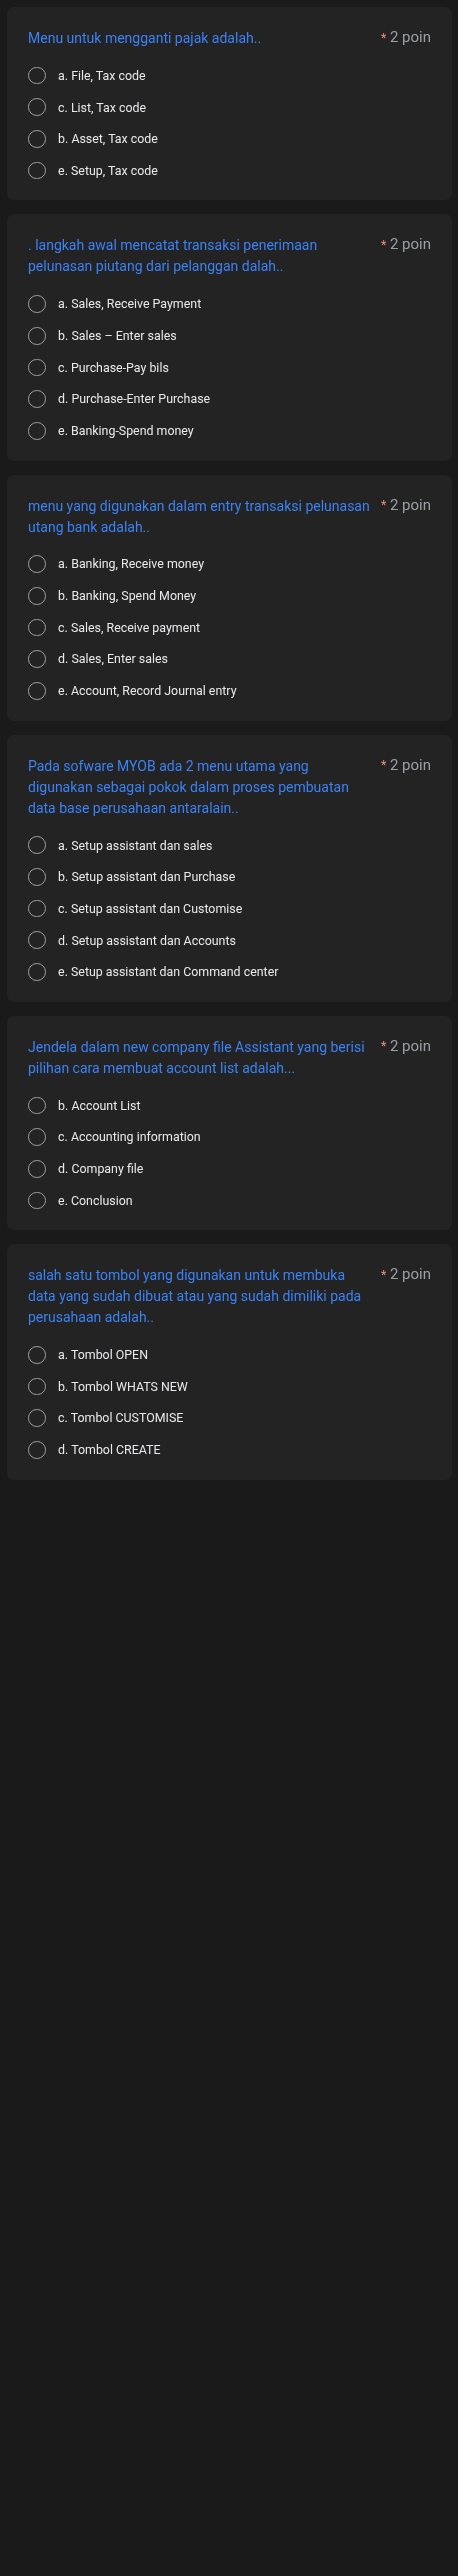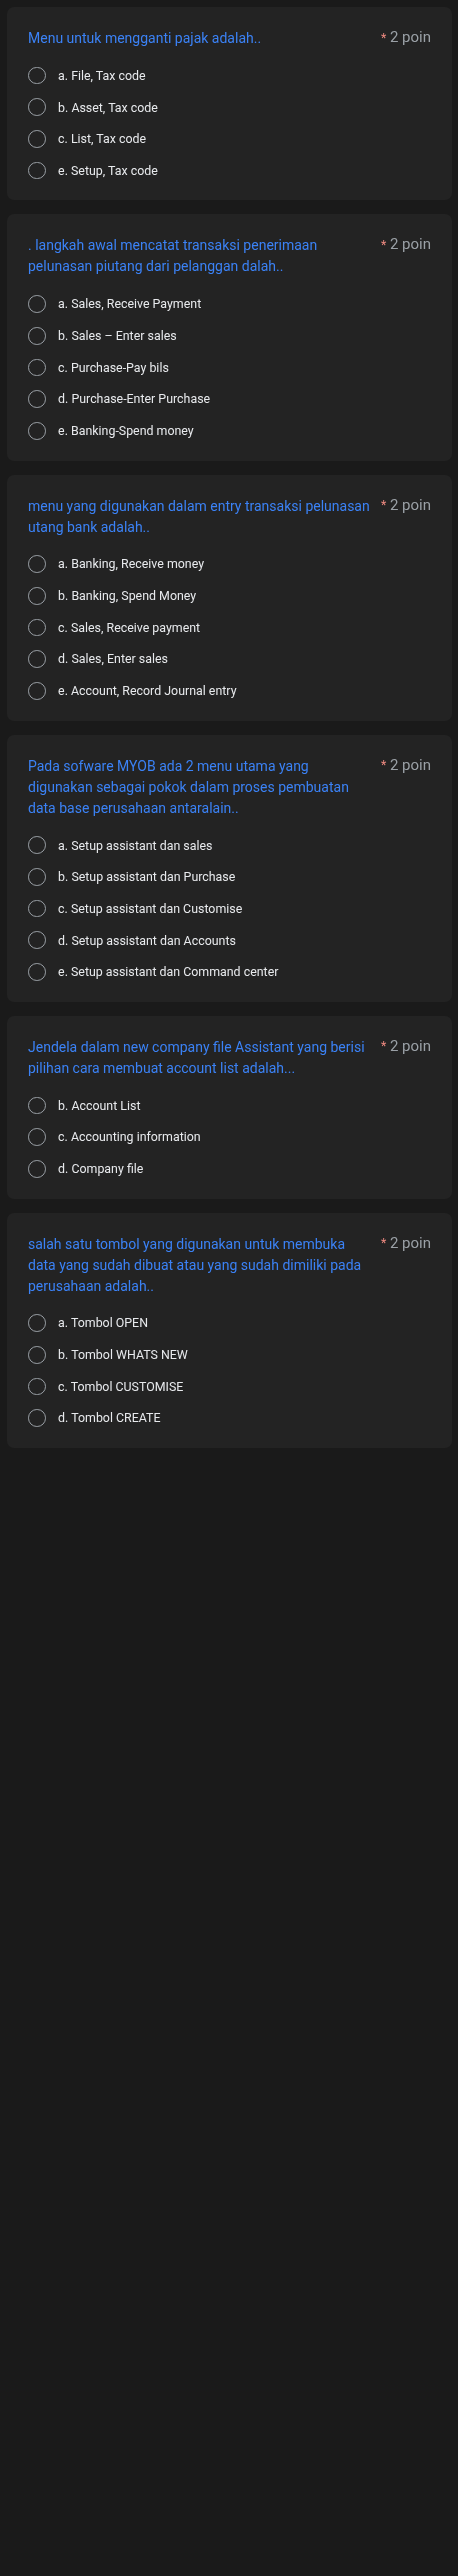--- a/index.html
+++ b/index.html
@@ -82,28 +82,28 @@
           <span class="points-text">2 poin</span>
         </div>
       </div>
       <div class="options-list">
         <div class="option-row">
           <span class="radio-circle"></span>
           <span class="option-label">a. File, Tax code</span>
         </div>
         <div class="option-row">
           <span class="radio-circle"></span>
+          <span class="option-label">c. List, Tax code</span>
+        </div>
+        <div class="option-row">
+          <span class="radio-circle"></span>
           <span class="option-label">b. Asset, Tax code</span>
         </div>
         <div class="option-row">
           <span class="radio-circle"></span>
-          <span class="option-label">c. List, Tax code</span>
-        </div>
-        <div class="option-row">
-          <span class="radio-circle"></span>
           <span class="option-label">e. Setup, Tax code</span>
         </div>
       </div>
     </div>
     <div class="question-card">
       <div class="question-header">
         <div class="question-text">. langkah awal mencatat transaksi penerimaan pelunasan piutang dari pelanggan dalah..</div>
         <div class="points-wrapper">
           <span class="required-asterisk">*</span>
           <span class="points-text">2 poin</span>
@@ -207,20 +207,24 @@
           <span class="radio-circle"></span>
           <span class="option-label">b. Account List</span>
         </div>
         <div class="option-row">
           <span class="radio-circle"></span>
           <span class="option-label">c. Accounting information</span>
         </div>
         <div class="option-row">
           <span class="radio-circle"></span>
           <span class="option-label">d. Company file</span>
+        </div>
+        <div class="option-row">
+          <span class="radio-circle"></span>
+          <span class="option-label">e. Conclusion</span>
         </div>
       </div>
     </div>
     <div class="question-card">
       <div class="question-header">
         <div class="question-text">salah satu tombol yang digunakan untuk membuka data yang sudah dibuat atau yang sudah dimiliki pada perusahaan adalah..</div>
         <div class="points-wrapper">
           <span class="required-asterisk">*</span>
           <span class="points-text">2 poin</span>
         </div>

